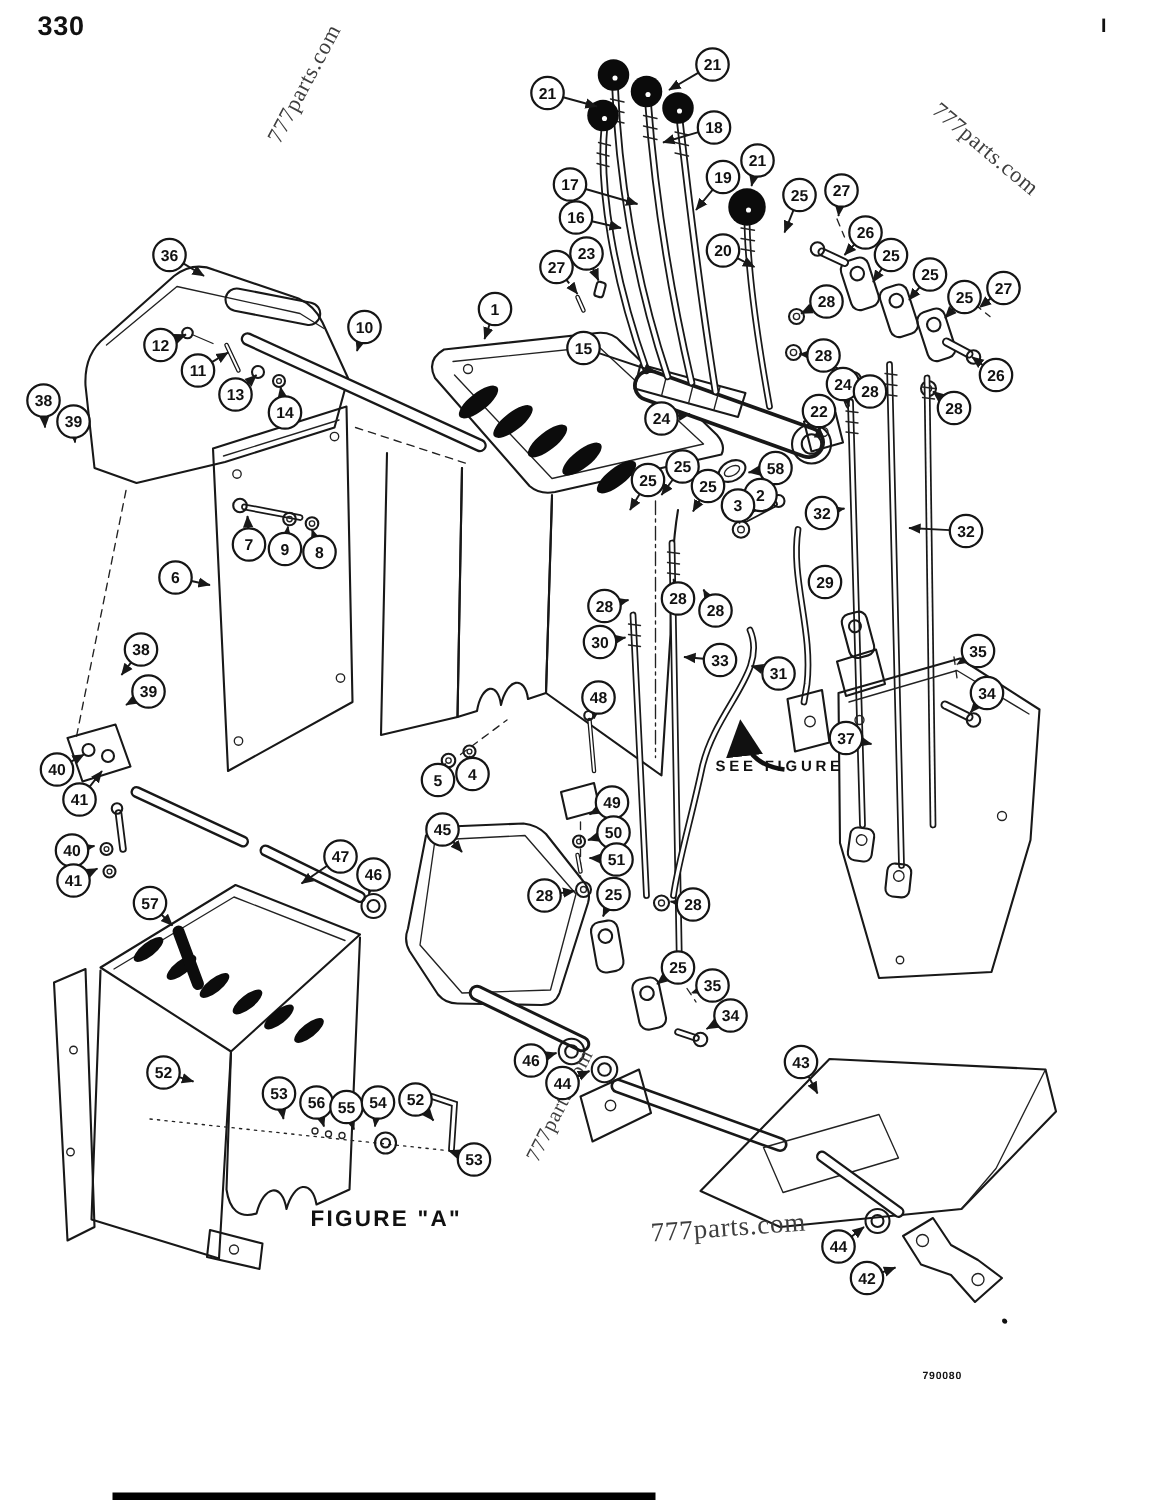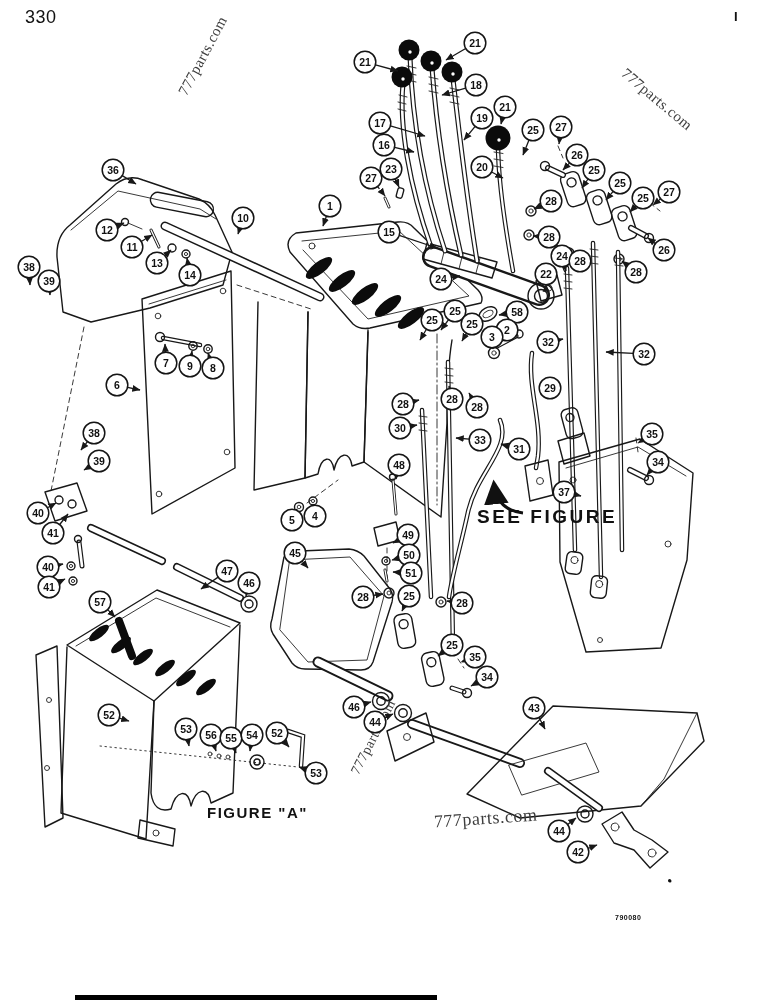--- a/index.html
+++ b/index.html
@@ -27,23 +27,23 @@
   .f3{fill:none;stroke:#fff;stroke-width:1.3;stroke-linecap:round}
   .b22{fill:none;stroke:#181818;stroke-width:22;stroke-linecap:round}
   .f22{fill:none;stroke:#fff;stroke-width:17;stroke-linecap:round}
   .b11{fill:none;stroke:#181818;stroke-width:11;stroke-linecap:round}
   .f11{fill:none;stroke:#fff;stroke-width:7;stroke-linecap:round}
   .b10{fill:none;stroke:#181818;stroke-width:10;stroke-linecap:round}
   .f10{fill:none;stroke:#fff;stroke-width:6.5;stroke-linecap:round}
   .wm{fill:#3e3e3e;font-family:"Liberation Serif",serif;letter-spacing:.5px}
   
   .ovl{position:absolute;white-space:nowrap;}
-  .page-num{left:25px;top:7px;font-size:18px;font-weight:normal;letter-spacing:.5px}
+  .page-num{left:25px;top:7px;font-size:18px;font-weight:bold;letter-spacing:.5px}
   .corner-tick{left:734px;top:9px;font-size:13px;font-weight:bold}
-  .see-figure{left:477px;top:506px;font-size:19px;font-weight:bold;letter-spacing:2.5px}
+  .see-figure{left:477px;top:506px;font-size:10px;font-weight:bold;letter-spacing:2.5px}
   .figure-a{left:207px;top:804px;font-size:15px;font-weight:bold;letter-spacing:1.5px}
   .draw-code{left:615px;top:914px;font-size:7px;font-weight:bold;letter-spacing:.5px}
   .bottom-bar{position:absolute;left:75px;top:995px;width:362px;height:5px;background:#000}
   .tiny-dot{position:absolute;left:668px;top:879px;width:3px;height:3px;background:#111;border-radius:50%}
 </style>
 </head>
 <body>
 
 <div class="page">
 

